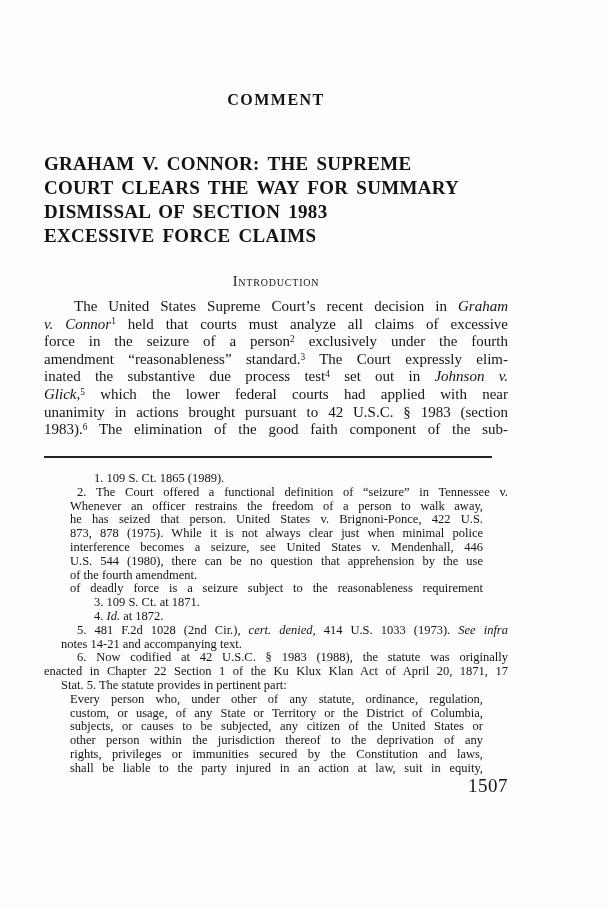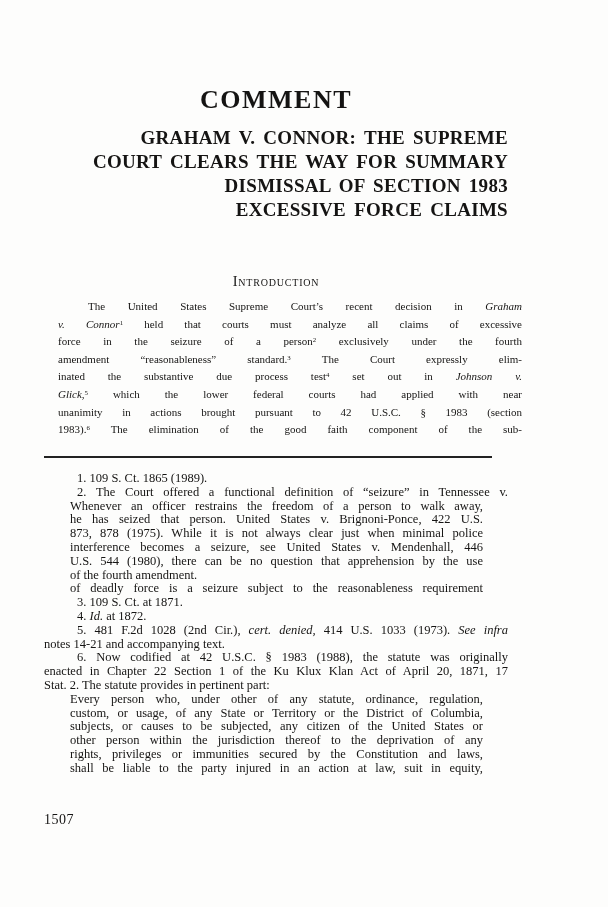--- a/index.html
+++ b/index.html
@@ -6,52 +6,52 @@
   body {
     width: 608px; height: 907px;
     background: #fdfdfc;
     font-family: "Liberation Serif", "DejaVu Serif", serif;
     color: #151413;
   }
   .sheet { position: relative; width: 608px; height: 907px; overflow: hidden; }
 
   .kicker {
     position: absolute; top: 87px; left: 44px; width: 464px;
-    text-align: center; font-weight: bold; font-size: 26px;
+    text-align: center; font-weight: bold; font-size: 16px;
     letter-spacing: 1.5px; line-height: 25px;
   }
   .title {
-    position: absolute; top: 126px; left: 44px; width: 464px;
-    text-align: right; font-weight: bold; font-size: 19px;
+    position: absolute; top: 152px; left: 44px; width: 464px;
+    text-align: left; font-weight: bold; font-size: 19px;
     line-height: 24px; letter-spacing: 0.3px; word-spacing: 3px;
   }
   .intro-head {
     position: absolute; top: 273px; left: 44px; width: 464px;
     text-align: center; font-variant: small-caps; font-size: 14.5px;
     letter-spacing: 0.8px; line-height: 16px;
   }
   .para {
-    position: absolute; top: 298px; left: 58px; width: 464px;
-    font-size: 11px; line-height: 17.6px;
+    position: absolute; top: 298px; left: 44px; width: 464px;
+    font-size: 15px; line-height: 17.6px;
   }
   .rule {
     position: absolute; top: 456px; left: 44px; width: 448px;
     border-top: 2px solid #222;
   }
   .fnotes {
     position: absolute; top: 472px; left: 44px; width: 464px;
     font-size: 12.5px; line-height: 13.8px;
   }
   .pageno {
-    position: absolute; top: 812px; left: 44px; width: 464px;
-    text-align: left; font-size: 14px; letter-spacing: 0.5px;
+    position: absolute; top: 775px; left: 44px; width: 464px;
+    text-align: right; font-size: 19px; letter-spacing: 0.5px;
   }
 
   .ln { text-align: justify; text-align-last: justify; }
-  .ln.end { text-align-last: left; }
+  .ln.end { text-align-last: left; margin-left: 17px; }
   .para .ln.indent { text-indent: 30px; }
   .fnotes .ln.indent { text-indent: 33px; }
   .fnotes .ln.quote { margin-left: 26px; margin-right: 25px; }
   .it { font-style: italic; }
   sup {
     font-size: 0.62em; line-height: 0;
     vertical-align: baseline; position: relative; top: -0.45em;
   }
 </style>
 </head>
@@ -86,21 +86,21 @@
       <div class="ln quote"><span>interference becomes a seizure, see United States v. Mendenhall, 446</span></div>
       <div class="ln quote"><span>U.S. 544 (1980), there can be no question that apprehension by the use</span></div>
       <div class="ln quote end"><span>of the fourth amendment.</span></div>
       <div class="ln quote"><span>of deadly force is a seizure subject to the reasonableness requirement</span></div>
       <div class="ln indent end"><span>3. 109 S. Ct. at 1871.</span></div>
       <div class="ln indent end"><span>4. </span><span class="it">Id.</span><span> at 1872.</span></div>
       <div class="ln indent"><span>5. 481 F.2d 1028 (2nd Cir.), </span><span class="it">cert. denied,</span><span> 414 U.S. 1033 (1973). </span><span class="it">See infra</span></div>
       <div class="ln end"><span>notes 14-21 and accompanying text.</span></div>
       <div class="ln indent"><span>6. Now codified at 42 U.S.C. § 1983 (1988), the statute was originally</span></div>
       <div class="ln"><span>enacted in Chapter 22 Section 1 of the Ku Klux Klan Act of April 20, 1871, 17</span></div>
-      <div class="ln end"><span>Stat. 2. The statute provides in pertinent part:</span></div>
+      <div class="ln end"><span>Stat. 5. The statute provides in pertinent part:</span></div>
       <div class="ln quote"><span>Every person who, under other of any statute, ordinance, regulation,</span></div>
       <div class="ln quote"><span>custom, or usage, of any State or Territory or the District of Columbia,</span></div>
       <div class="ln quote"><span>subjects, or causes to be subjected, any citizen of the United States or</span></div>
       <div class="ln quote"><span>other person within the jurisdiction thereof to the deprivation of any</span></div>
       <div class="ln quote"><span>rights, privileges or immunities secured by the Constitution and laws,</span></div>
       <div class="ln quote"><span>shall be liable to the party injured in an action at law, suit in equity,</span></div>
     </div>
   <div class="pageno">1507</div>
 </div>
 

